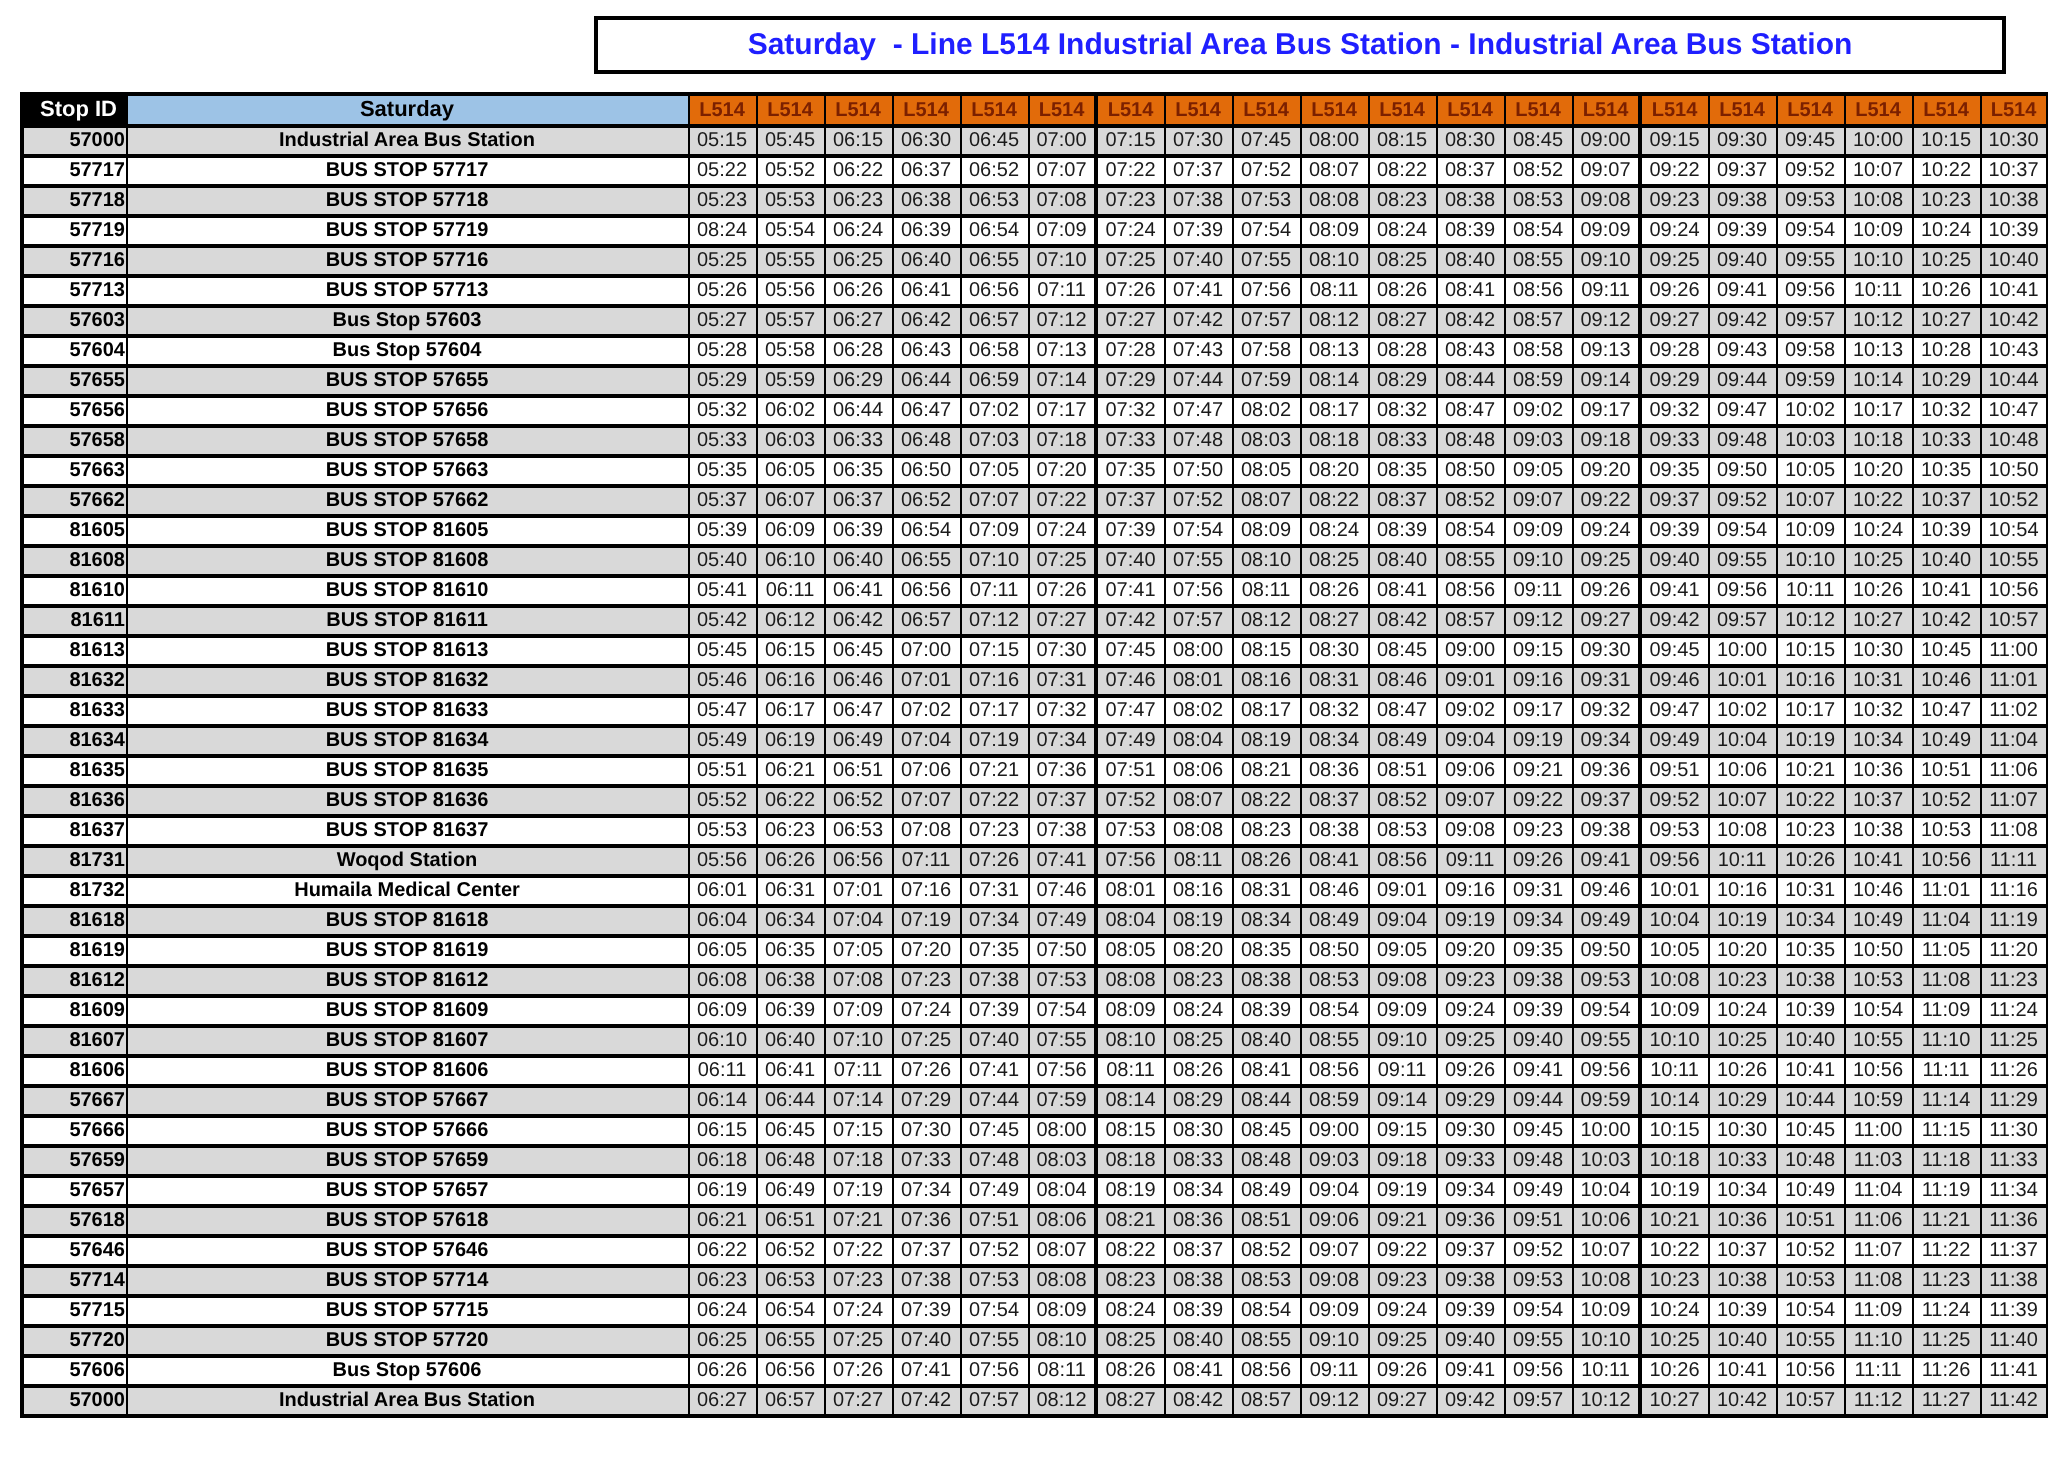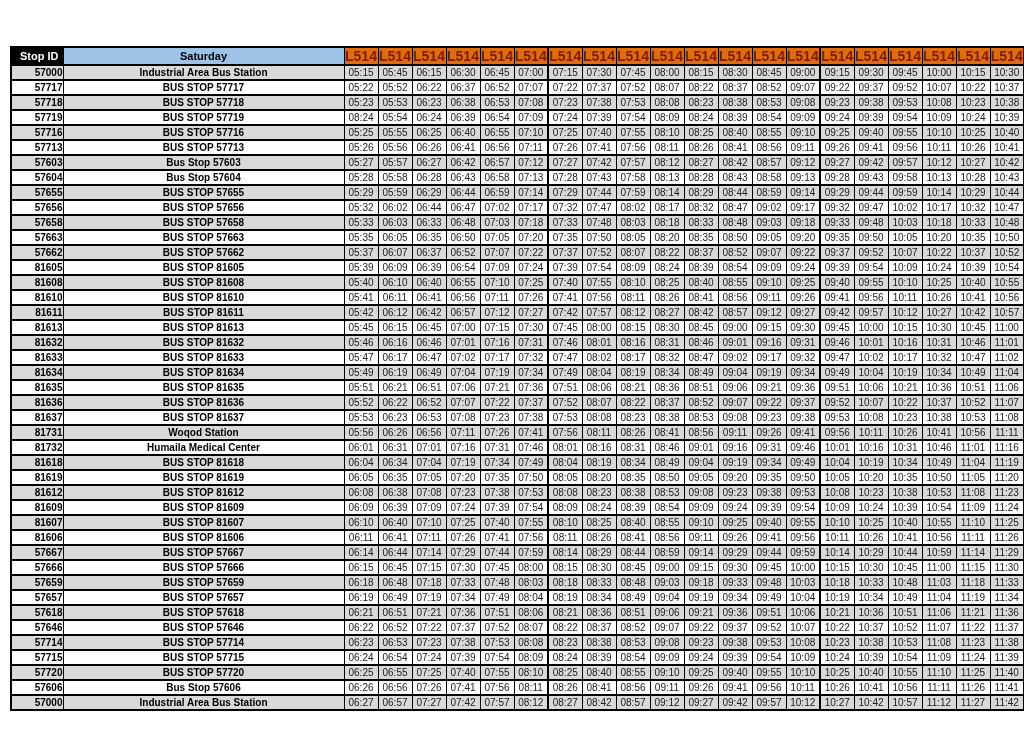--- a/index.html
+++ b/index.html
@@ -29,36 +29,39 @@
   .timetable thead tr { height:16px; }
   .timetable tbody tr { height:15px; }
   th.stopid-h {
     background:#000; color:#fff; font-size:11px; font-weight:bold;
     text-align:center; padding-left:4px;
   }
   th.day-h {
     background:#9DC3E6; color:#000; font-size:11px; font-weight:bold;
   }
   th.line-h {
-    background:#E26B0A; color:#7B2000; font-size:14px; font-weight:bold;
+    background:#E26B0A; color:#7B2000; font-size:10px; font-weight:bold;
   }
   td.stopid {
     font-size:10px; font-weight:bold; text-align:right; padding-left:14px; color:#000;
   }
   td.stopname { font-size:10px; font-weight:bold; color:#000; }
   td.time { font-size:10px; color:#1a1a1a; font-weight:normal; }
   tbody tr:nth-child(odd) td { background:#D9D9D9; }
   tbody tr:nth-child(even) td { background:#FFFFFF; }
   .vthick { border-left-width:2px !important; }
 </style>
 </head>
 <body>
 
 <div class="page">
 
+  <div class="title-box">
+    <span class="title-text">Saturday  - Line L514 Industrial Area Bus Station - Industrial Area Bus Station</span>
+  </div>
 
   <table class="timetable">
     <colgroup id="cols">
         <col style="width: 52px;">
         <col style="width: 281px;">
         <col style="width: 34px;">
         <col style="width: 34px;">
         <col style="width: 34px;">
         <col style="width: 34px;">
         <col style="width: 34px;">

